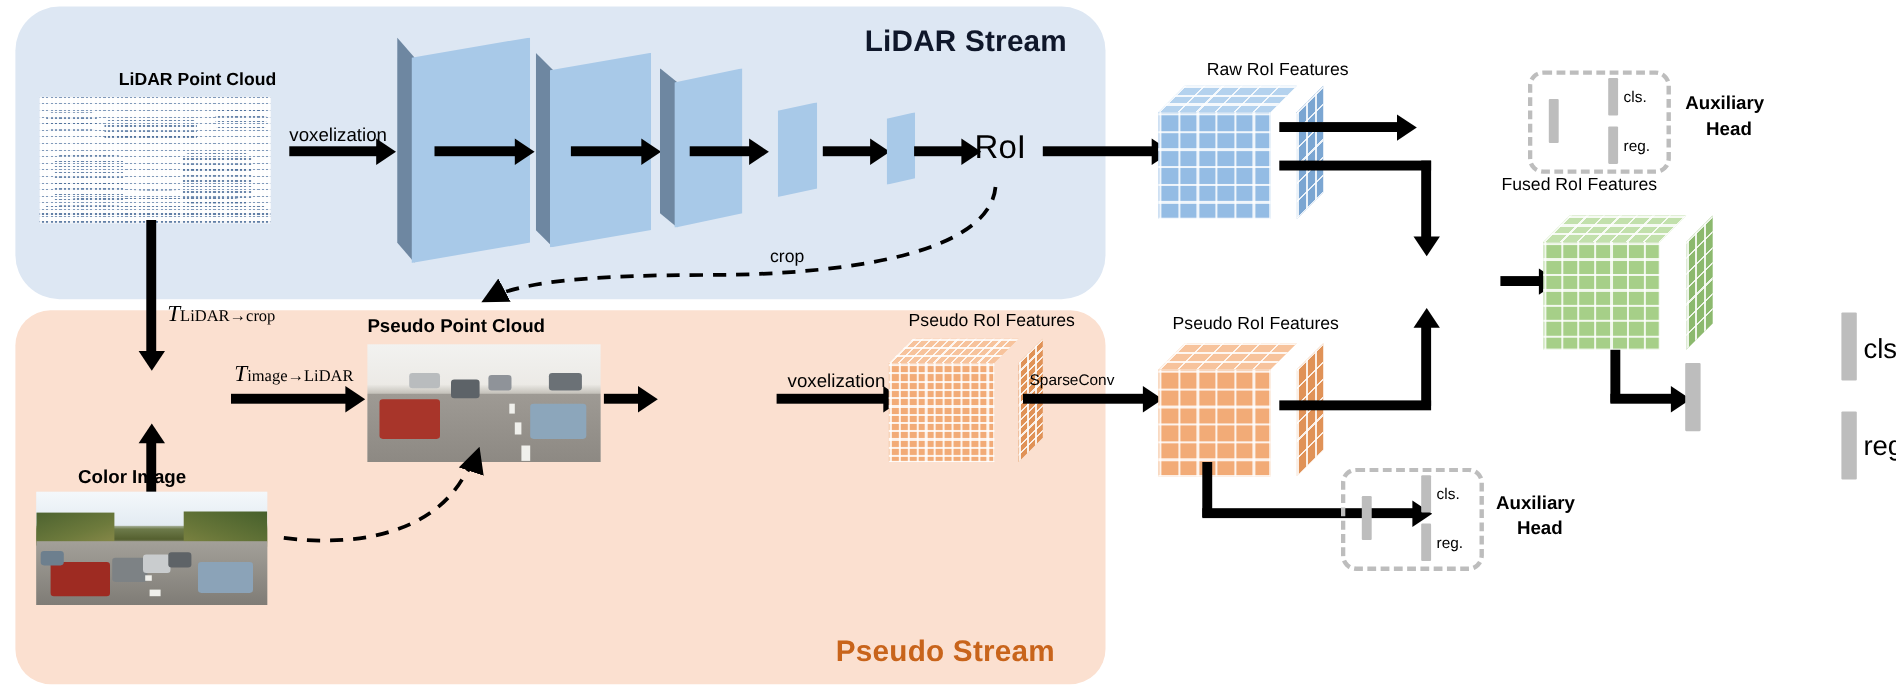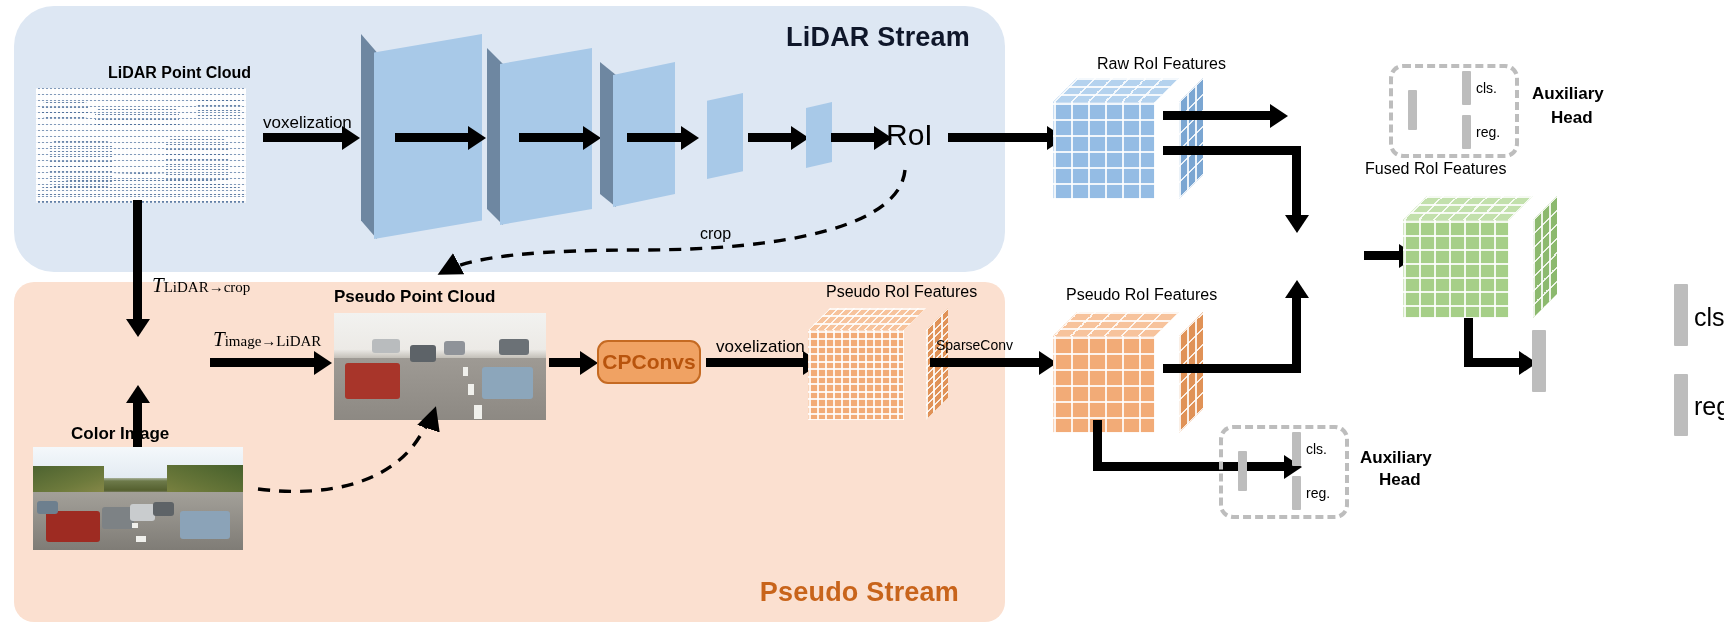--- a/index.html
+++ b/index.html
@@ -16,21 +16,21 @@
   }
 
   
   .panel{position:absolute;}
   #panel-lidar{
     left:14px; top:6px; width:991px; height:266px;
     background:#dde7f3; border-radius:40px;
   }
   #panel-pseudo{
     left:14px; top:282px; width:991px; height:340px;
-    background:#fbe0d0; border-radius:20px;
+    background:#fbe0d0; border-radius:32px;
   }
   #panel-fusion{
     left:1022px; top:6px; width:694px; height:616px;
     background:#e1eed8; border-radius:72px;
   }
 
   .panel-title{
     position:absolute;
     font-weight:bold;
     font-size:27px;
@@ -381,23 +381,20 @@
     <div class="carbox" style="left:52%; top:26%; width:10%; height:13%; background:#8f9399;"></div>
     <div class="carbox" style="left:78%; top:24%; width:14%; height:15%; background:#6b7176;"></div>
     <div class="carbox" style="left:18%; top:24%; width:13%; height:13%; background:#b9bcbe;"></div>
     <div class="lane" style="left:61%; top:50%; width:2%; height:9%;"></div>
     <div class="lane" style="left:63%; top:66%; width:3%; height:11%;"></div>
     <div class="lane" style="left:66%; top:86%; width:4%; height:13%;"></div>
   </div>
 
   <div class="arrow-h" style="left:549px; top:358px; width:32px;"></div>
 
-  <div class="procbox" id="box-cpconvs">
-    <span>CPConvs</span>
-  </div>
 
   <div class="lbl" style="left:716px; top:337px;">voxelization</div>
 
   <div class="arrow-h" style="left:706px; top:358px; width:98px;"></div>
 
   <div class="lbl big" style="left:786px; top:283px;">Pseudo RoI Features</div>
 
   <div class="cube" style="left:808px; top:308px; width:118px; height:112px;
               --fw:96px; --fh:90px; --dp:22px; --cw:8px; --ch:7.5px;
               --c1:#f2ab77; --c2:#f7c39c; --c3:#e09257;">

